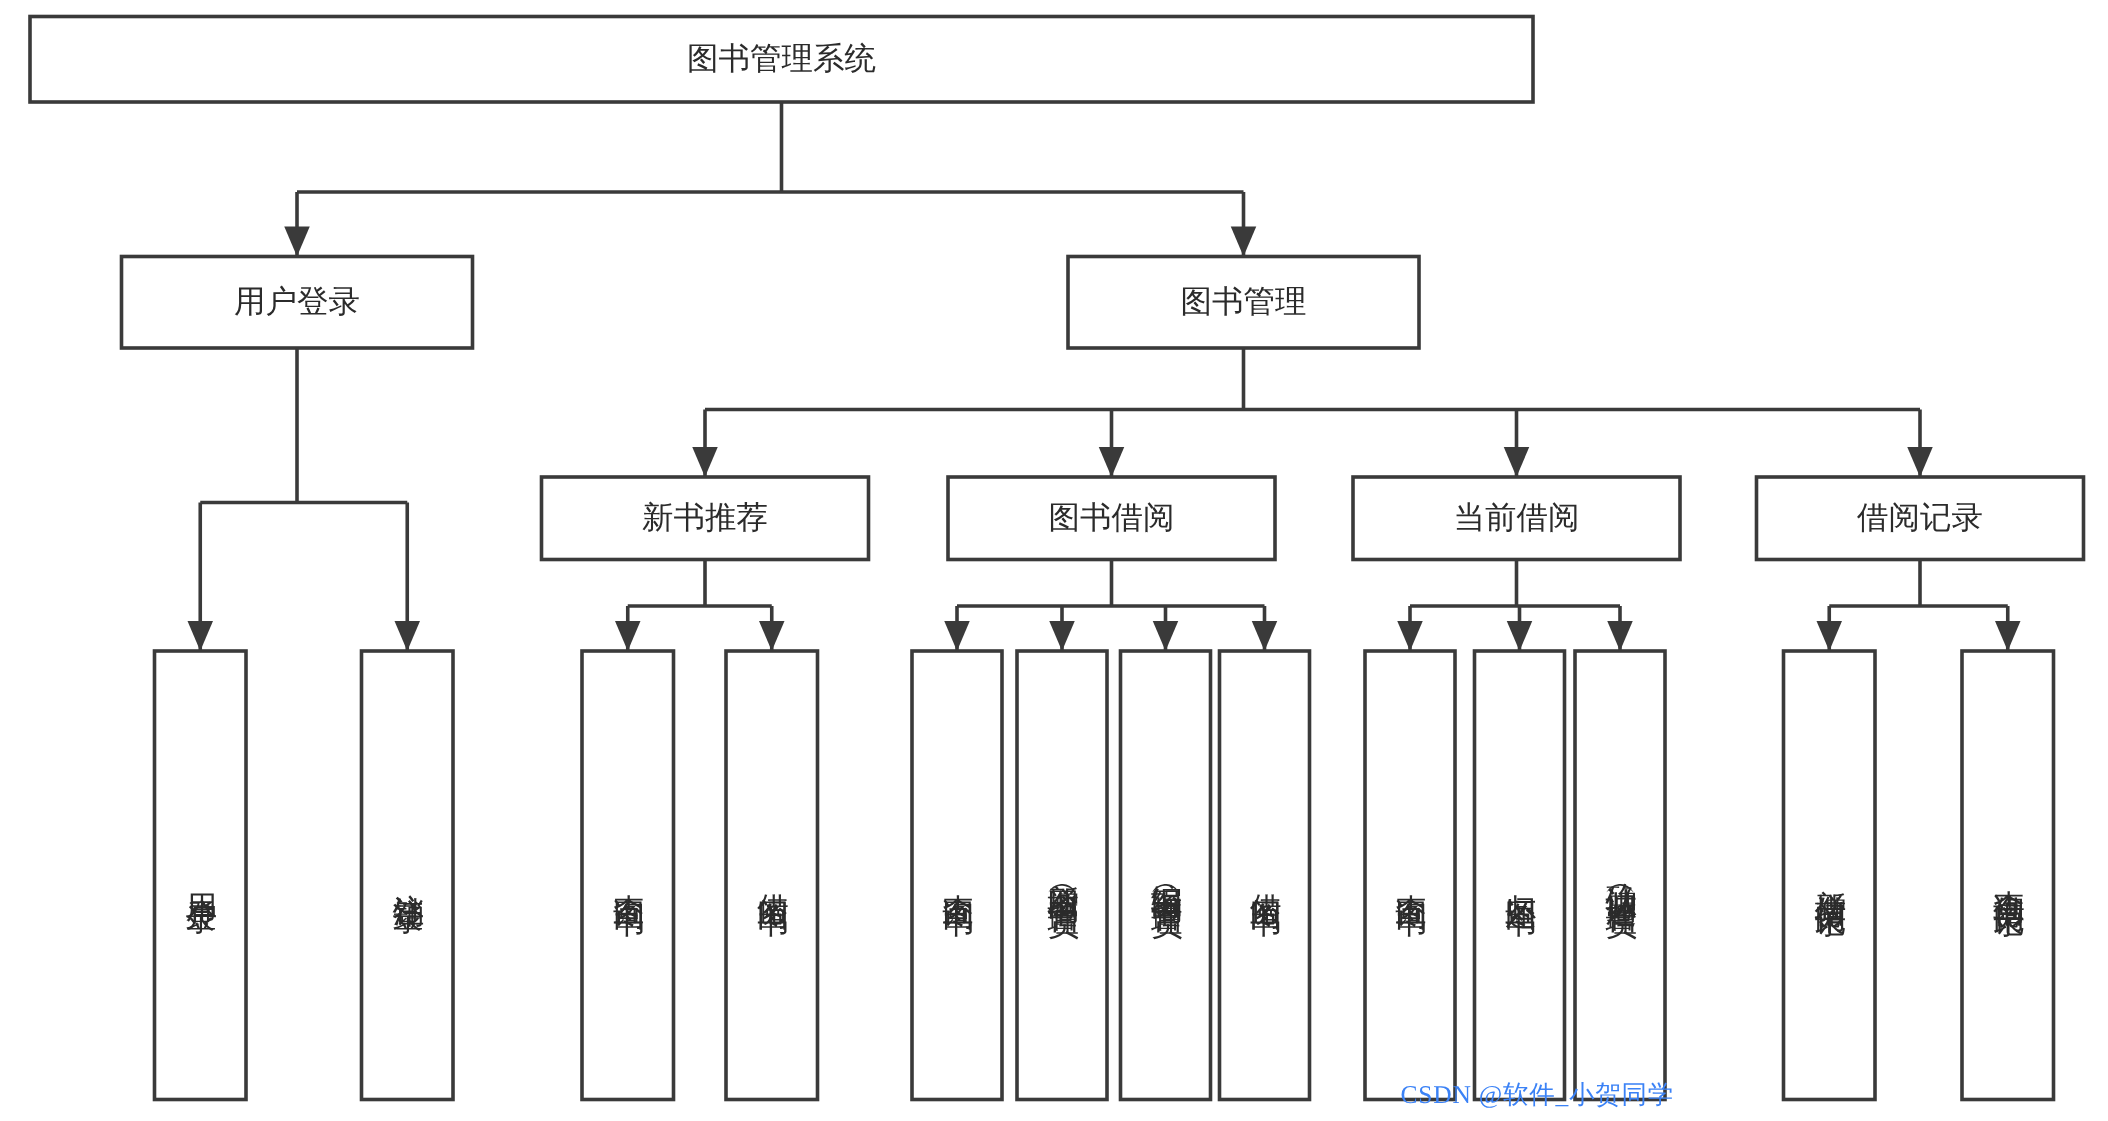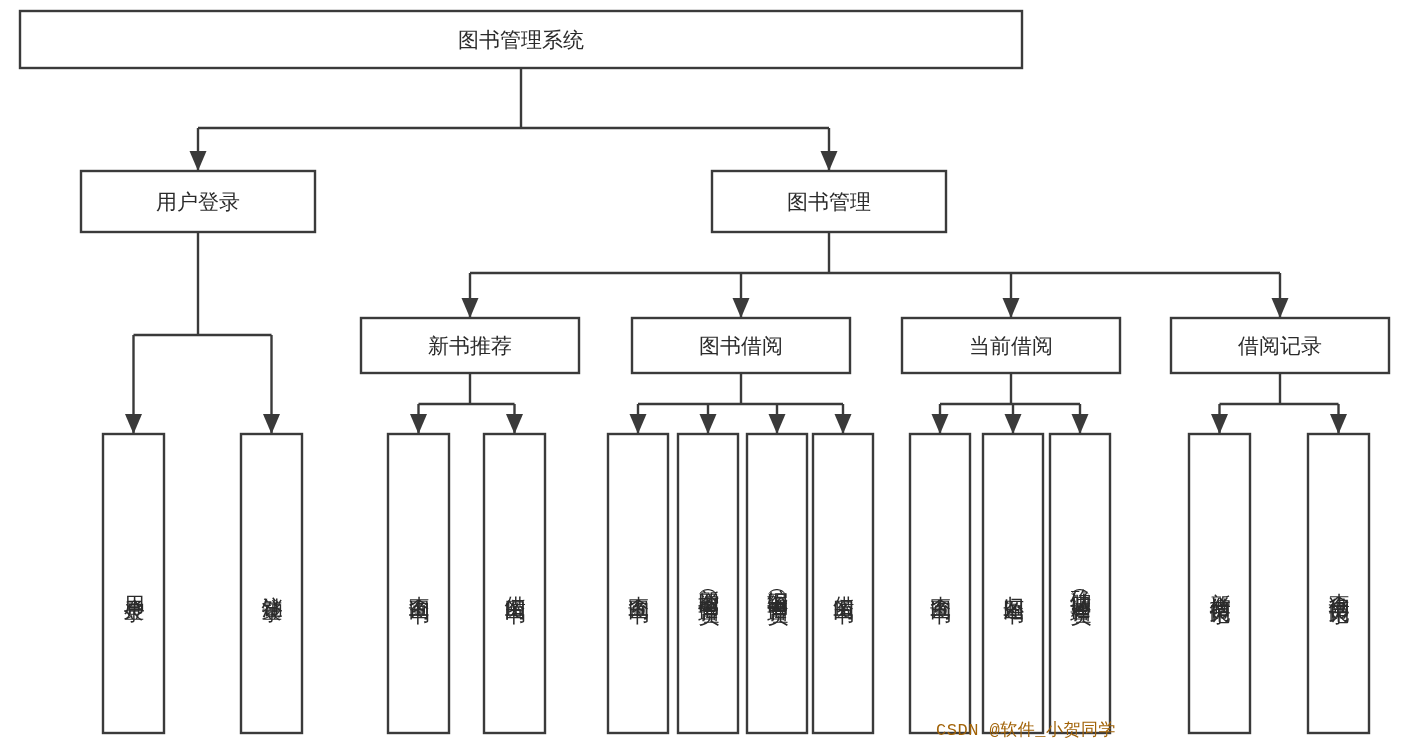--- a/index.html
+++ b/index.html
@@ -63,23 +63,23 @@
     line-height: 1.22;
     letter-spacing: 2.5px;
     color: #2b2b2b;
     white-space: nowrap;
     text-align: center;
   }
   .watermark {
     position: absolute;
     right: 8px;
     bottom: 6px;
-    font-family: Liberation Mono, monospace;
+    font-family: Liberation Serif, serif;
     font-size: 17px;
-    color: #a16207;
+    color: #3b82f6;
     white-space: nowrap;
     letter-spacing: 0.5px;
   }
 </style>
 </head>
 <body>
 
 <div id="diagram-root">
 
   <svg class="diagram-canvas" viewBox="0 0 1405 747">

